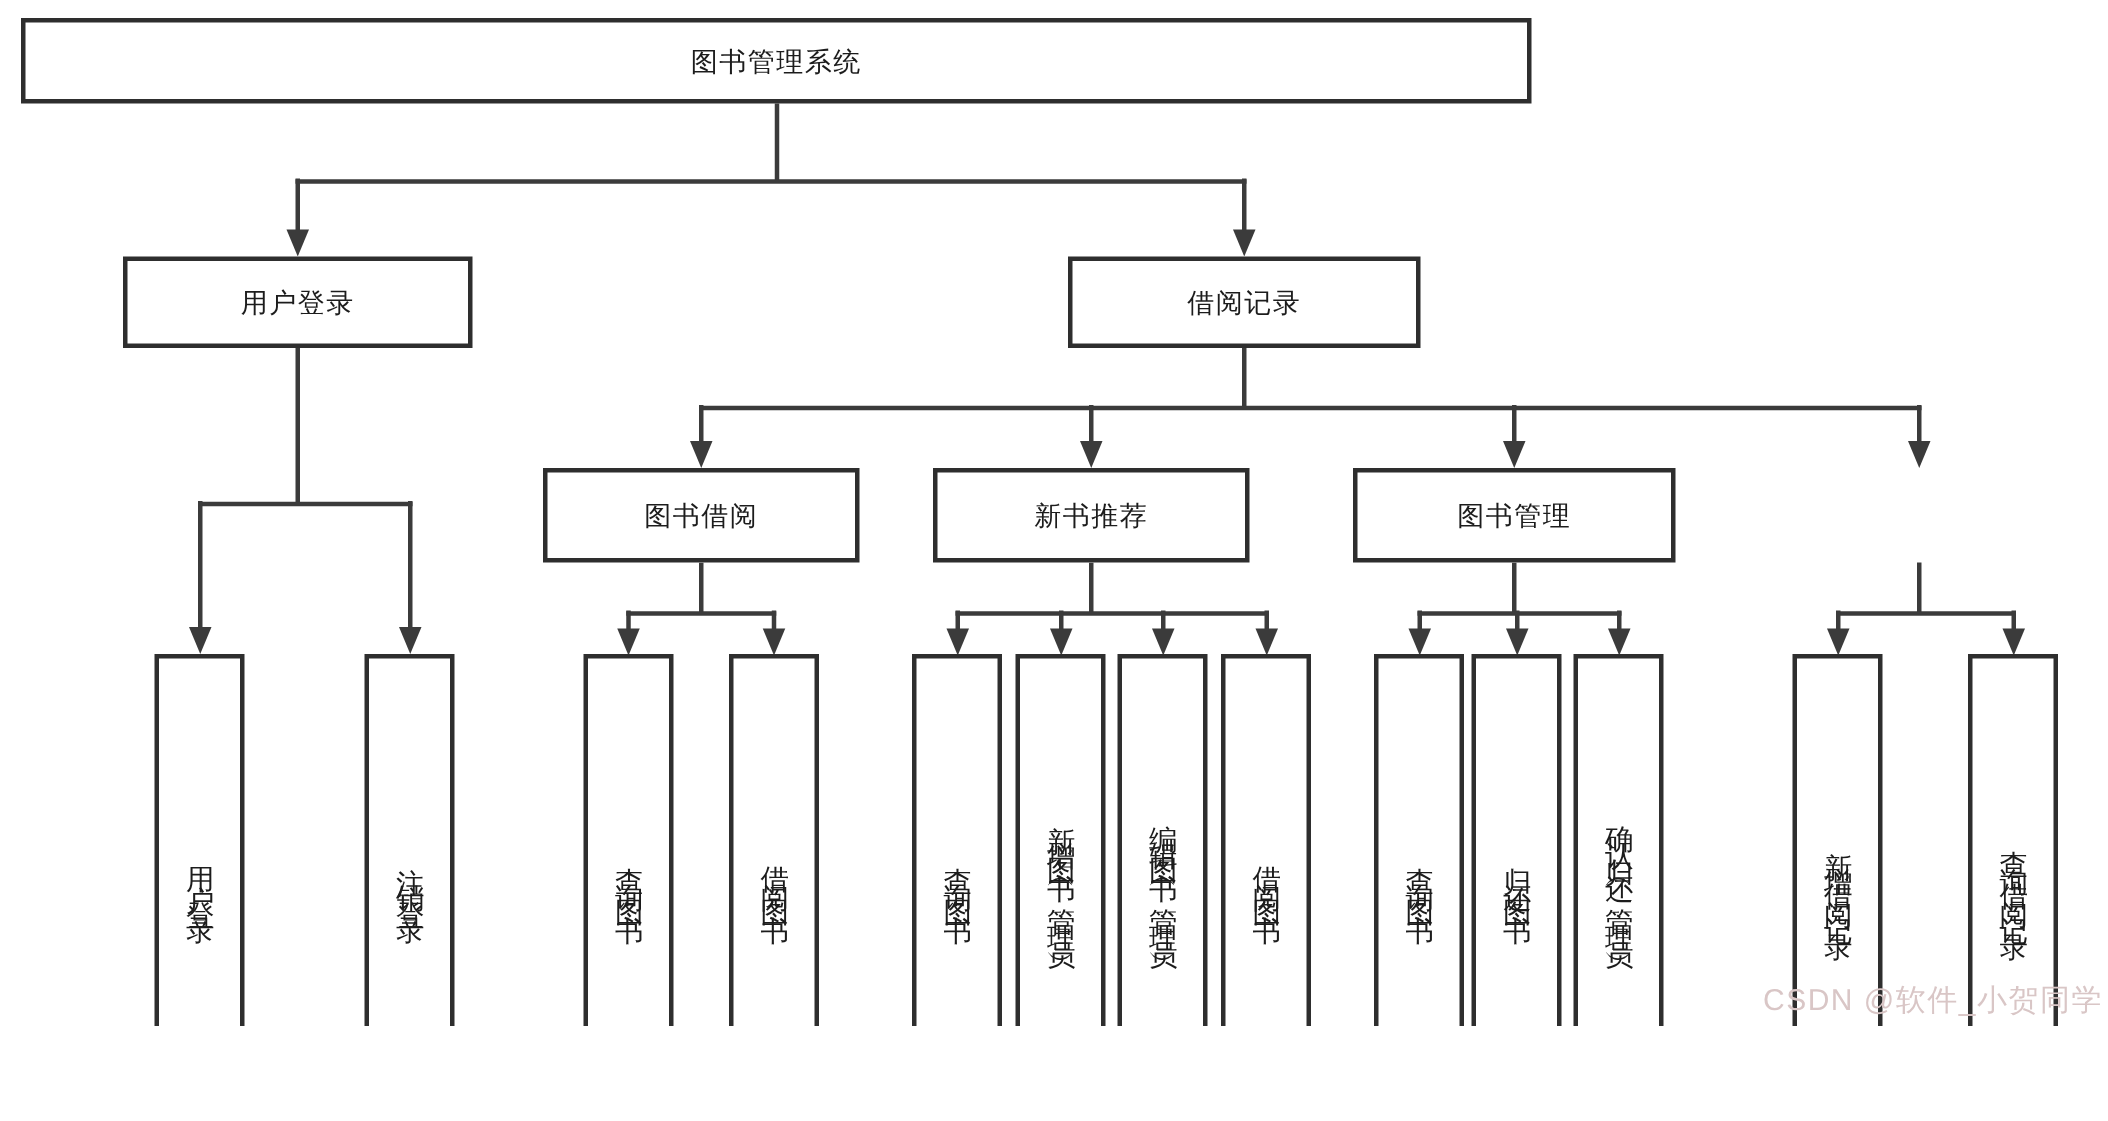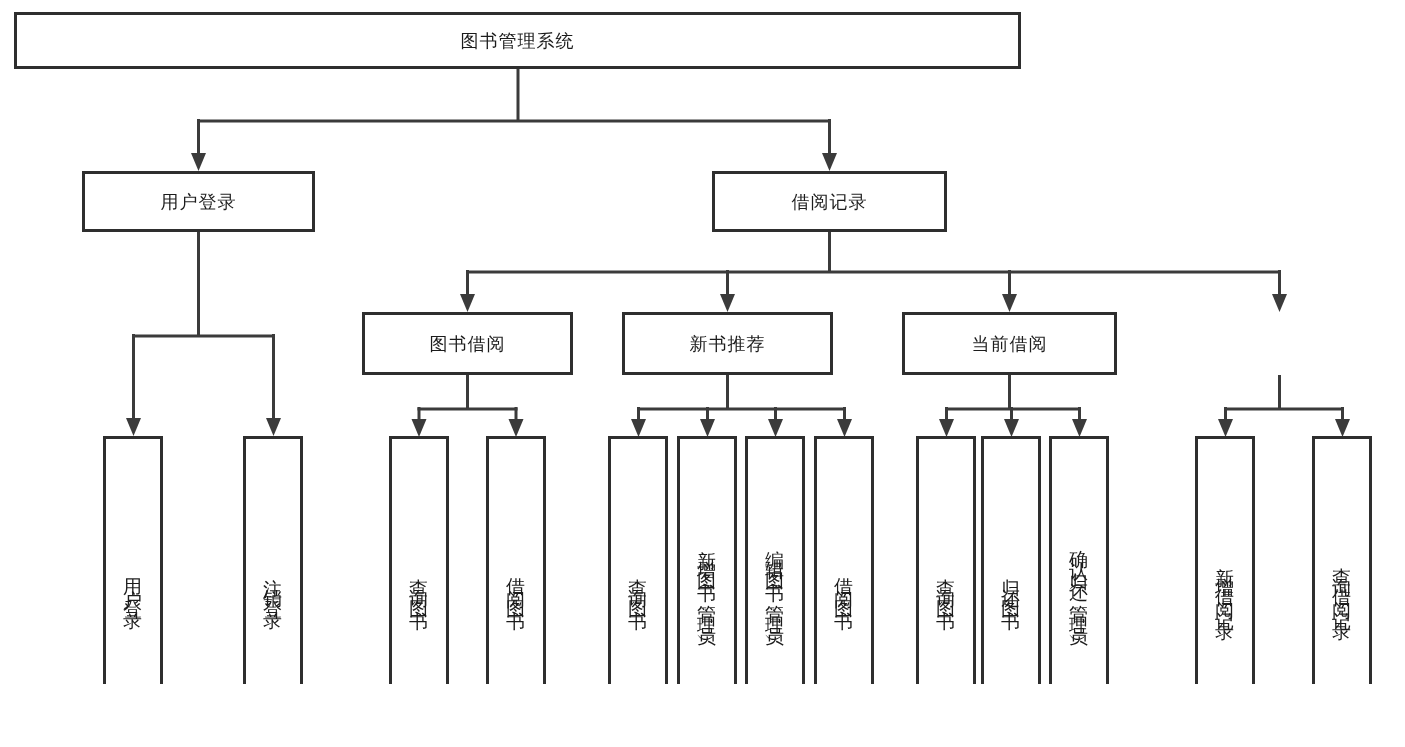--- a/index.html
+++ b/index.html
@@ -113,21 +113,21 @@
     <span class="hlbl">借阅记录</span>
   </div>
 
   <div class="box" style="left:362px; top:312px; width:211px; height:63px">
     <span class="hlbl">图书借阅</span>
   </div>
   <div class="box" style="left:622px; top:312px; width:211px; height:63px">
     <span class="hlbl">新书推荐</span>
   </div>
   <div class="box" style="left:902px; top:312px; width:215px; height:63px">
-    <span class="hlbl">当前借阅</span>
+    <span class="hlbl">图书管理</span>
   </div>
 
   <div class="box leaf" style="left:103px">
     <span class="vlbl">用户登录</span>
   </div>
   <div class="box leaf" style="left:243px">
     <span class="vlbl">注销登录</span>
   </div>
 
   <div class="box leaf" style="left:389px">
@@ -160,13 +160,14 @@
     <span class="vlbl">确认归还（管理员）</span>
   </div>
 
   <div class="box leaf" style="left:1195px">
     <span class="vlbl">新增借阅记录</span>
   </div>
   <div class="box leaf" style="left:1312px">
     <span class="vlbl">查询借阅记录</span>
   </div>
 
+  <div class="watermark">CSDN @软件_小贺同学</div>
 </div>
 
 </body></html>

